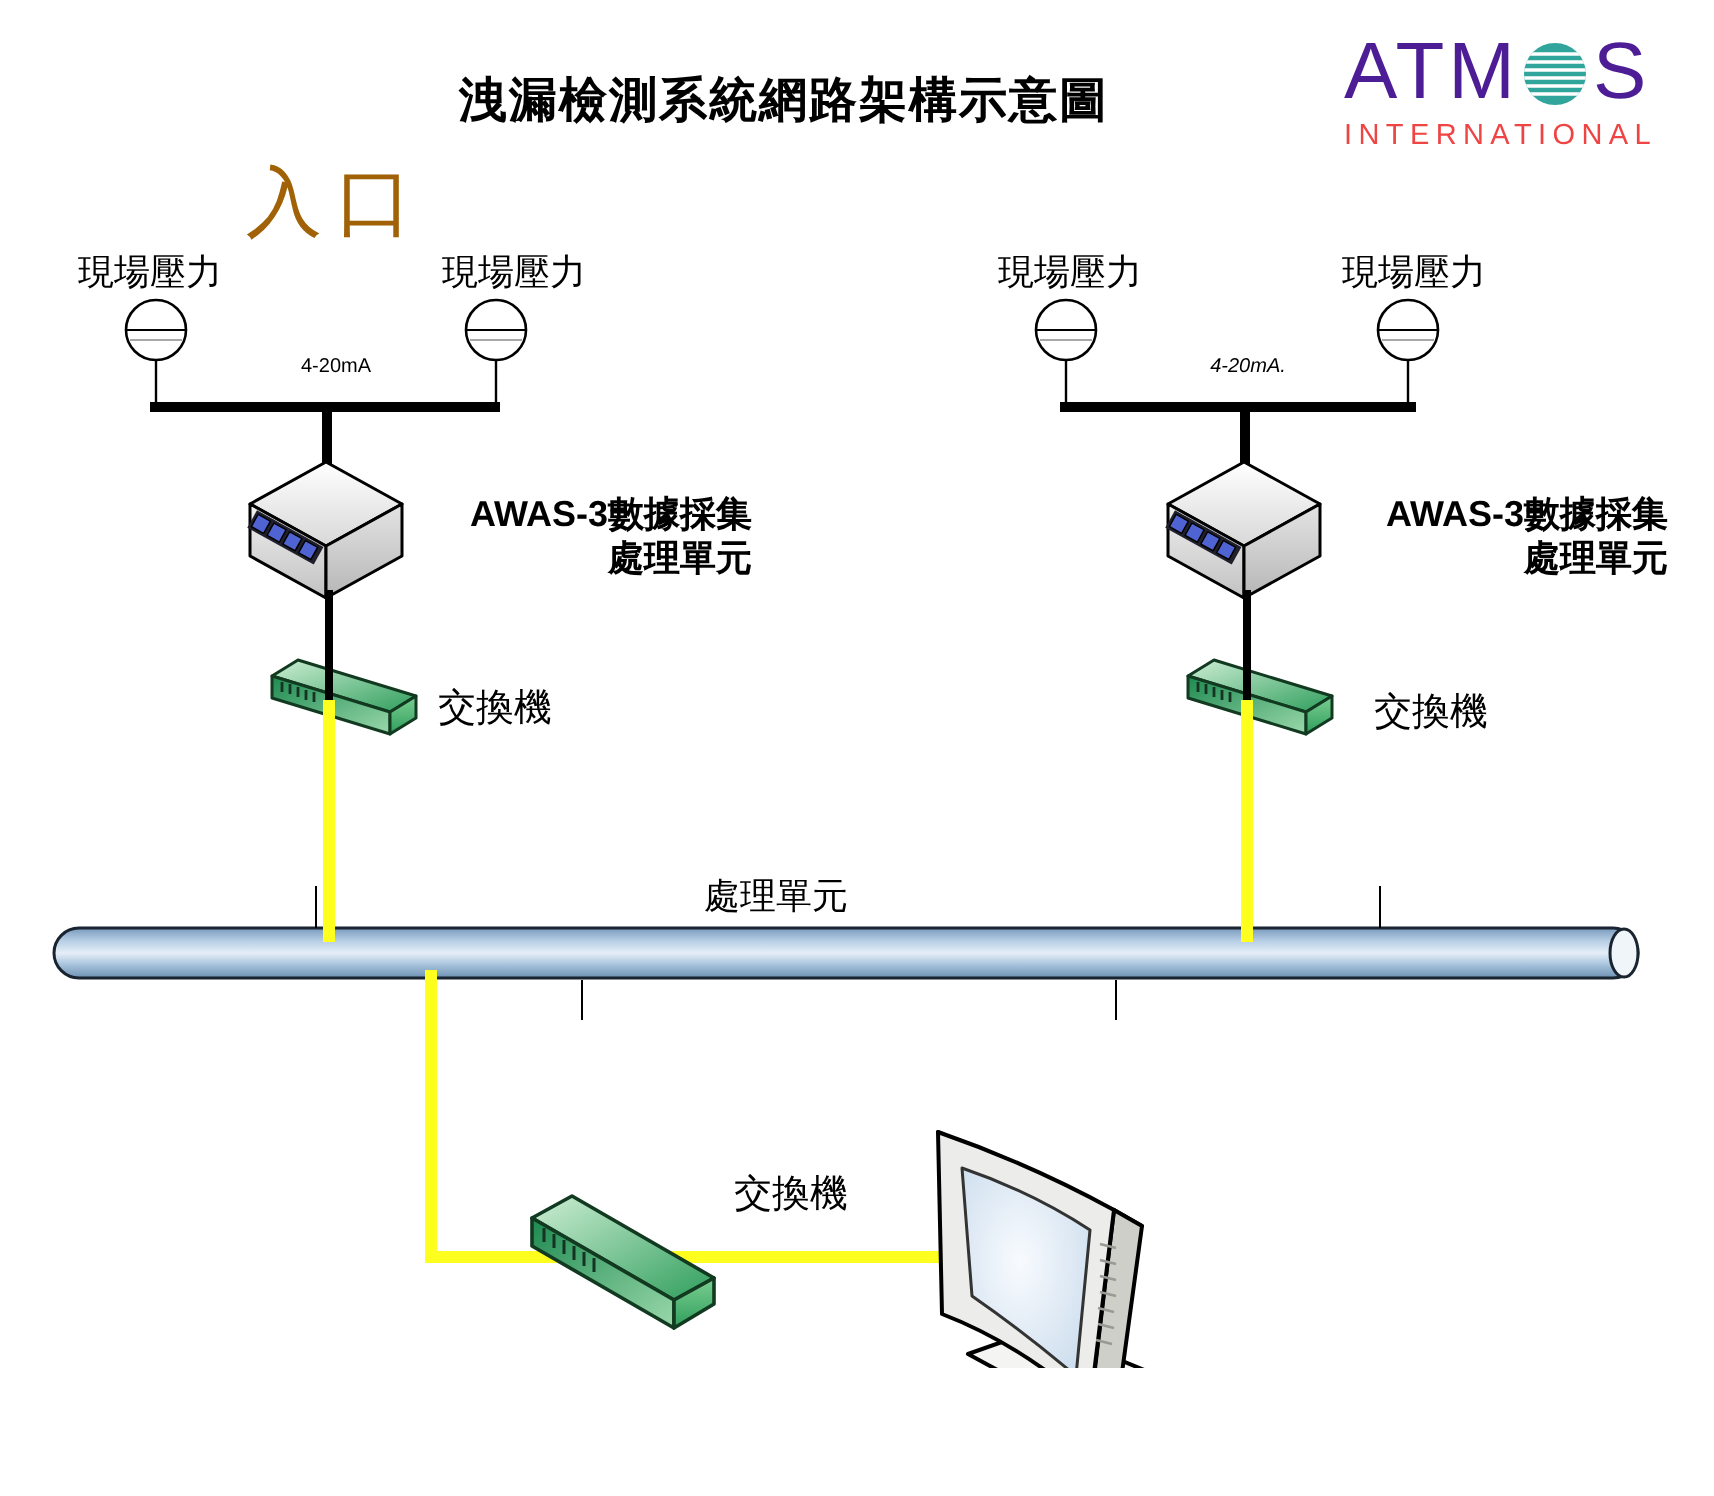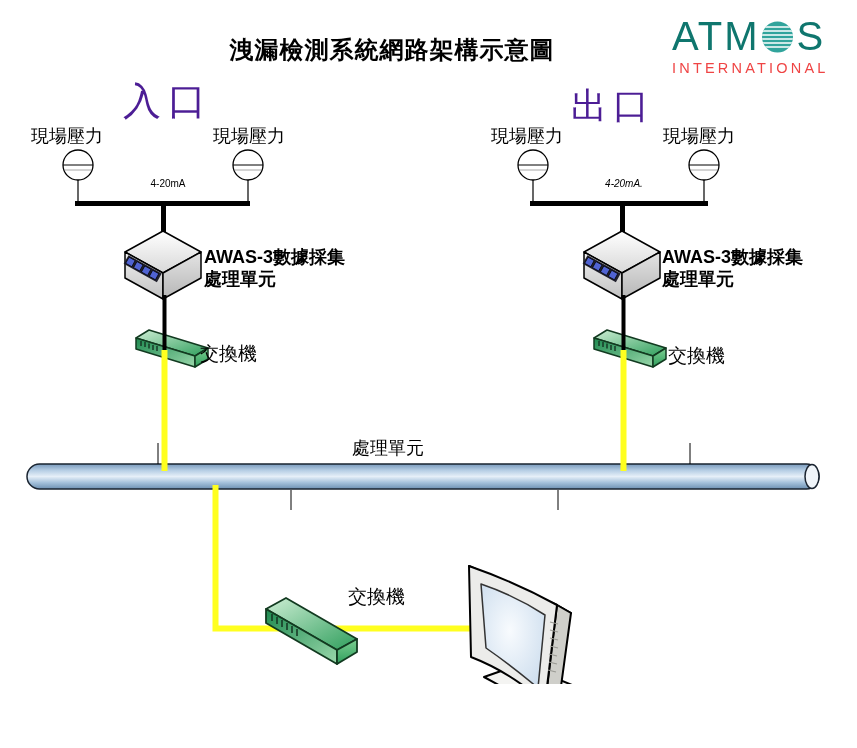--- a/index.html
+++ b/index.html
@@ -4,35 +4,35 @@
 <style>
   html,body{margin:0;padding:0;background:#fff;}
   .stage{position:relative;width:857px;height:684px;background:#fff;overflow:hidden;
          font-family:"Liberation Serif","DejaVu Serif",serif;color:#000;}
   .stage svg.shapes{position:absolute;left:0;top:0;z-index:1;}
   .lbl{position:absolute;z-index:2;white-space:nowrap;}
   .t-center{text-align:center;}
   #title{left:220px;top:34px;width:344px;font-size:24px;font-weight:bold;letter-spacing:1px;}
   #lbl-inlet{left:123px;top:76px;font-size:38px;letter-spacing:7px;}
   #lbl-outlet{left:571px;top:82px;font-size:36px;letter-spacing:6px;}
-  .section-lbl{color:#4c1d95;}
-  .fp{top:124px;width:80px;font-size:18px;text-align:left;}
+  .section-lbl{color:#a16207;}
+  .fp{top:124px;width:80px;font-size:18px;text-align:right;}
   #fp1{left:31px;} #fp2{left:213px;} #fp3{left:491px;} #fp4{left:663px;}
   .sig{top:178px;font-size:10px;font-family:"Liberation Sans",sans-serif;text-align:center;}
   #sig-l{left:140px;width:56px;} #sig-r{left:594px;width:60px;font-style:italic;}
-  .awas{top:246px;width:172px;font-size:18px;font-weight:bold;line-height:22px;text-align:left;}
+  .awas{top:246px;width:172px;font-size:18px;font-weight:bold;line-height:22px;text-align:right;}
   #awas-l{left:204px;} #awas-r{left:662px;}
   .awas .l1{font-family:"Liberation Sans","Liberation Serif",sans-serif;}
-  .sw{font-size:19px;width:76px;}
+  .sw{font-size:19px;width:76px;text-align:right;}
   #sw-l{left:200px;top:341px;} #sw-r{left:668px;top:343px;} #sw-b{left:348px;top:584px;}
   #eth{left:352px;top:436px;width:100px;font-size:18px;}
   
   #logo{left:672px;top:14px;z-index:2;}
   .logo-line{display:flex;align-items:center;gap:2px;
-             font-family:"Liberation Sans",sans-serif;font-size:40px;color:#0f766e;letter-spacing:2px;}
+             font-family:"Liberation Sans",sans-serif;font-size:40px;color:#4c1d95;letter-spacing:2px;}
   .logo-sub{font-family:"Liberation Sans",sans-serif;font-size:14.5px;color:#ef4444;
             letter-spacing:3.2px;margin-top:1px;}
 </style>
 </head>
 <body>
 
 <div class="stage">
 
   <svg class="shapes" width="857" height="748" viewBox="0 0 857 748">
     <defs>
@@ -201,21 +201,20 @@
           <line x1="0" y1="23" x2="33" y2="23"></line>
             <line x1="0" y1="27" x2="33" y2="27"></line>
         </g>
       </svg>
       <span>S</span>
     </div>
     <div class="logo-sub">INTERNATIONAL</div>
   </div>
 
   <div class="lbl section-lbl" id="lbl-inlet">入口</div>
-  <div class="lbl section-lbl" id="lbl-outlet">出口</div>
 
   <div class="lbl fp" id="fp1">現場壓力</div>
   <div class="lbl fp" id="fp2">現場壓力</div>
   <div class="lbl fp" id="fp3">現場壓力</div>
   <div class="lbl fp" id="fp4">現場壓力</div>
 
   <div class="lbl sig" id="sig-l">4-20mA</div>
   <div class="lbl sig" id="sig-r">4-20mA.</div>
 
   <div class="lbl awas" id="awas-l">

